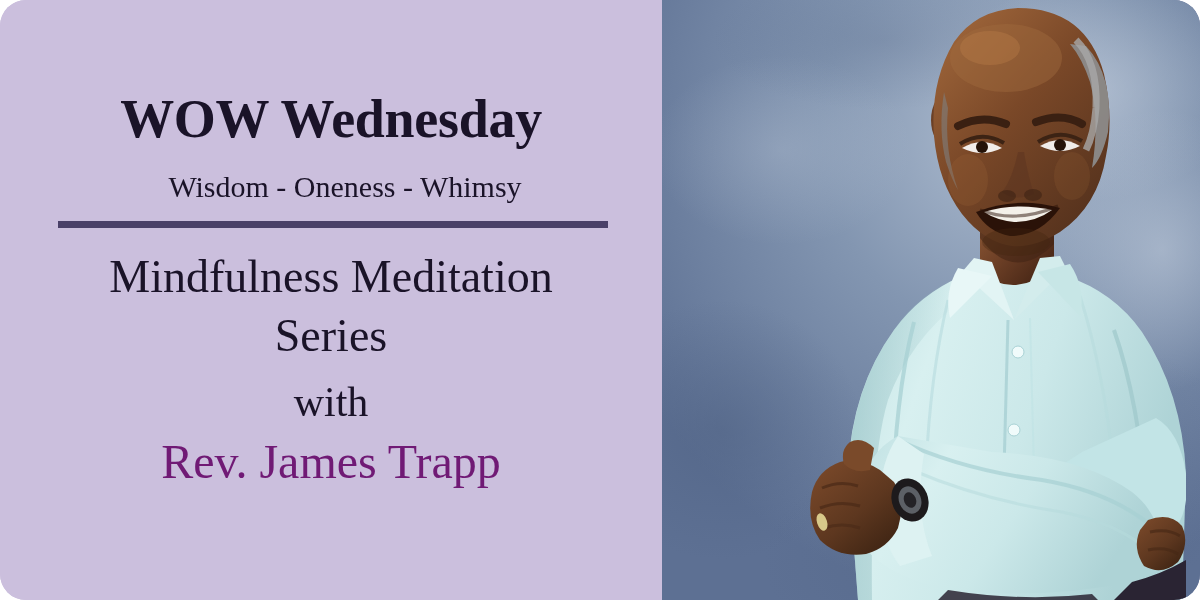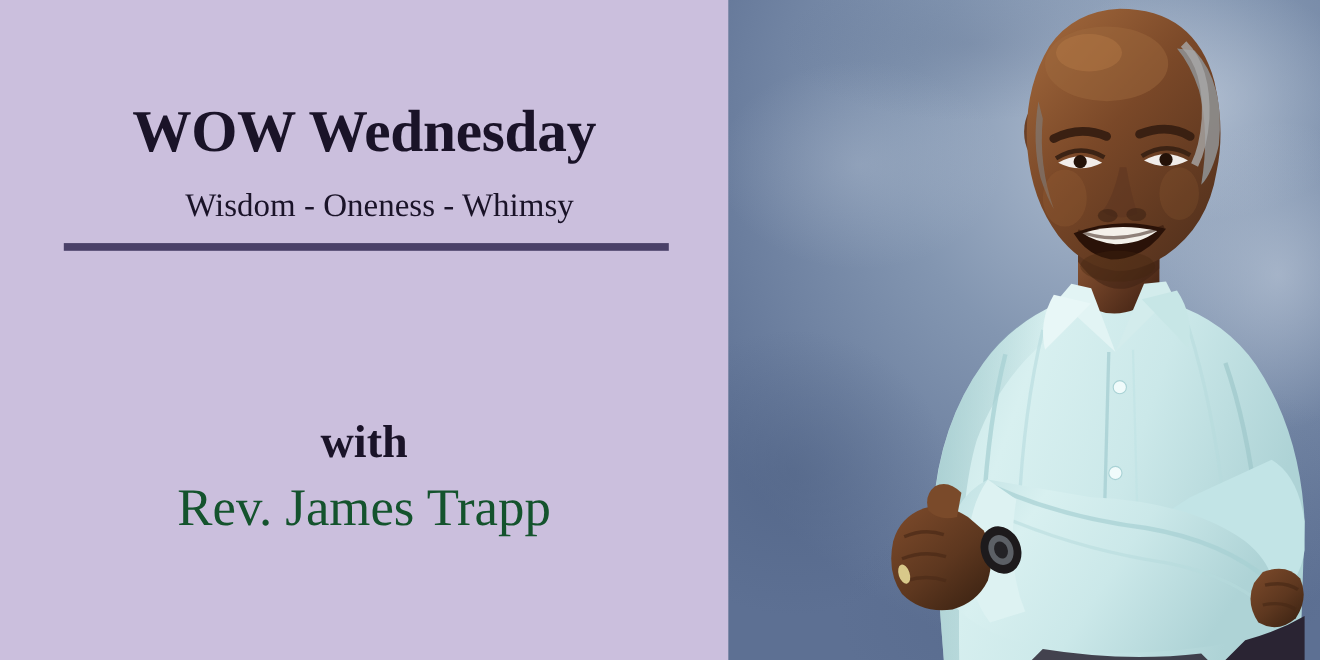--- a/index.html
+++ b/index.html
@@ -7,20 +7,21 @@
     padding: 0;
     background: #ffffff;
   }
   #event-banner {
     position: relative;
     width: 1200px;
     height: 600px;
     overflow: hidden;
     font-family: "Liberation Serif", "DejaVu Serif", serif;
     background: #cbbfdd;
+    border-radius: 26px;
   }
 
   
   .text-panel {
     position: absolute;
     left: 0; top: 0;
     width: 662px;
     height: 600px;
     background: #cbbfdd;
     display: flex;
@@ -78,34 +79,34 @@
     line-height: 1.28;
   }
 
   .with-line {
     position: absolute;
     top: 378px;
     left: 0;
     width: 662px;
     text-align: center;
     font-size: 42px;
-    font-weight: bold;
+    font-weight: normal;
     color: #1a1328;
     line-height: 1.15;
   }
 
   .presenter-name {
     position: absolute;
     top: 434px;
     left: 0;
     width: 662px;
     text-align: center;
     font-size: 48px;
     font-weight: normal;
-    color: #14532d;
+    color: #701a75;
     line-height: 1.15;
     white-space: nowrap;
   }
 
   
   .photo-panel {
     position: absolute;
     left: 662px; top: 0;
     width: 538px;
     height: 600px;
@@ -280,19 +281,23 @@
   </div>
 
   <div class="text-panel">
 
     <div class="title-main">WOW Wednesday</div>
 
     <div class="title-sub">Wisdom - Oneness - Whimsy</div>
 
     <div class="divider"></div>
 
+    <div class="series-title">
+      <div>Mindfulness Meditation</div>
+      <div>Series</div>
+    </div>
 
     <div class="with-line">with</div>
 
     <div class="presenter-name">Rev. James Trapp</div>
   </div>
 
 </div>
 
 </body></html>

